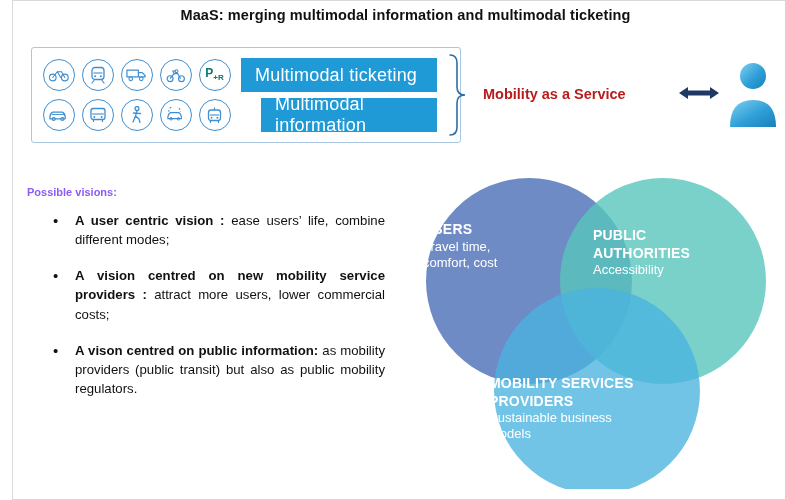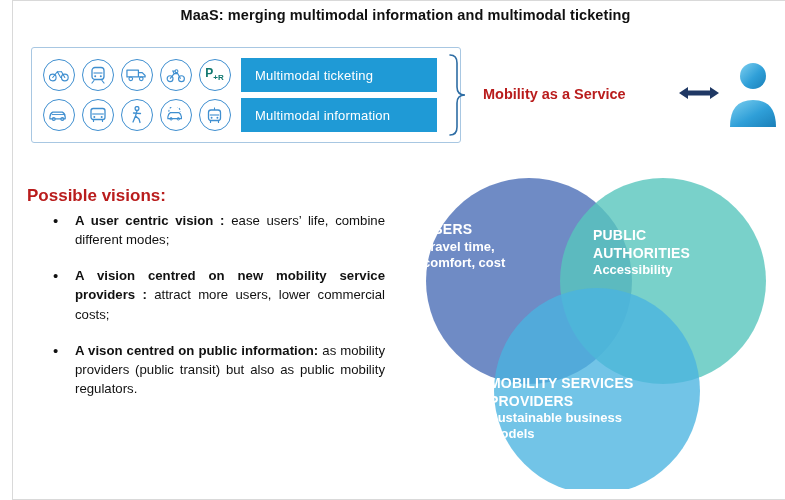--- a/index.html
+++ b/index.html
@@ -86,29 +86,29 @@
 
   .blue-boxes {
     position: absolute;
     left: 228px;
     top: 57px;
     width: 196px;
   }
   .blue-box {
     background: #1f9ad6;
     color: #ffffff;
-    font-size: 13px;
+    font-size: 18px;
     height: 34px;
     display: flex;
     align-items: center;
     padding-left: 14px;
     box-sizing: border-box;
     letter-spacing: 0.2px;
   }
-  .blue-box + .blue-box { margin-top: 6px; }
+  .blue-box + .blue-box { margin-top: 6px; margin-left: 20px; }
 
   
   .brace {
     position: absolute;
     left: 436px;
     top: 53px;
     width: 18px;
     height: 82px;
     color: #2e6da4;
   }
@@ -131,23 +131,23 @@
     position: absolute;
     left: 712px;
     top: 58px;
   }
 
   
   .visions-heading {
     position: absolute;
     left: 14px;
     top: 185px;
-    font-size: 17px;
-    font-weight: bold;
-    color: #b91c1c;
+    font-size: 11px;
+    font-weight: bold;
+    color: #8b5cf6;
   }
   .bullets {
     position: absolute;
     left: 36px;
     top: 210px;
     width: 336px;
     margin: 0;
     padding: 0;
     list-style: none;
   }
@@ -191,21 +191,20 @@
   }
   .venn-label .vl-title {
     display: block;
     font-weight: bold;
     font-size: 14px;
     letter-spacing: 0.2px;
   }
   .venn-label .vl-sub {
     display: block;
     font-size: 13px;
-    font-weight: bold;
   }
   #label-users   { left: 22px;  top: 52px;  width: 170px; }
   #label-public  { left: 192px; top: 58px;  width: 180px; }
   #label-msp     { left: 88px;  top: 206px; width: 220px; }
 </style>
 </head>
 <body>
 
 <div class="slide">
 

